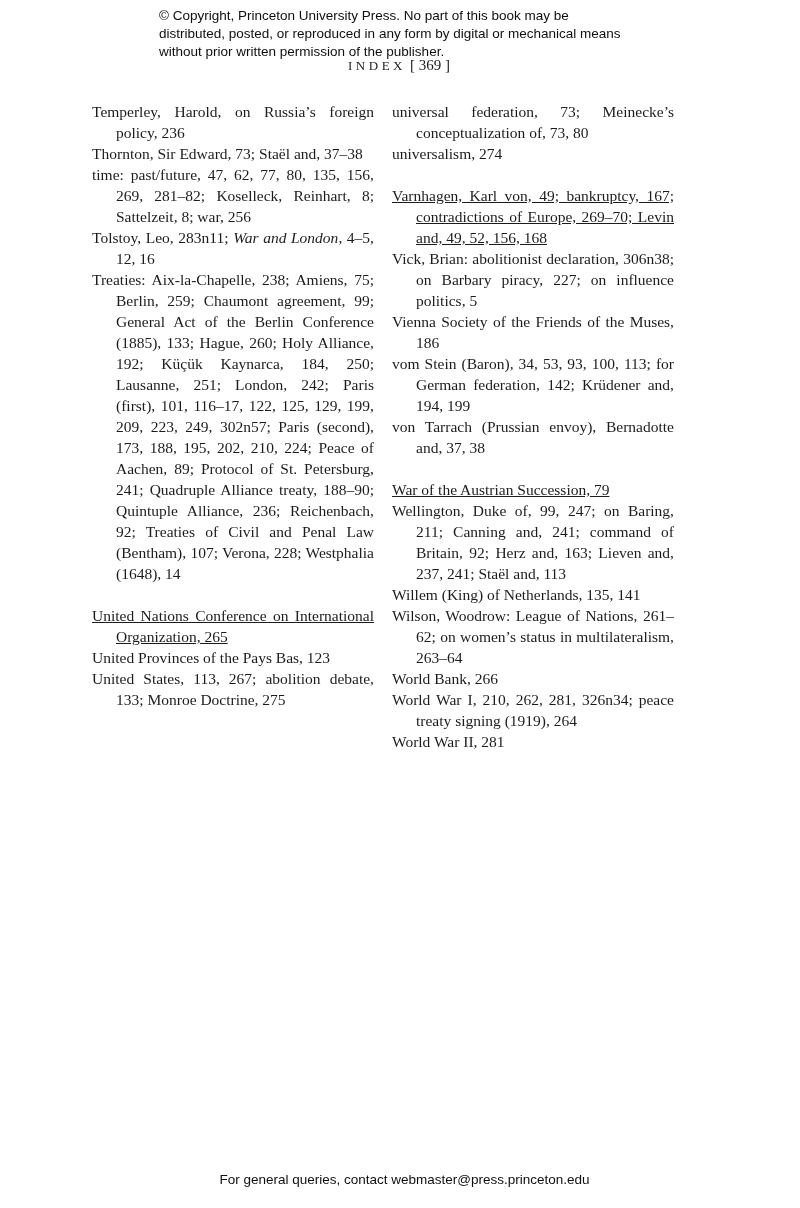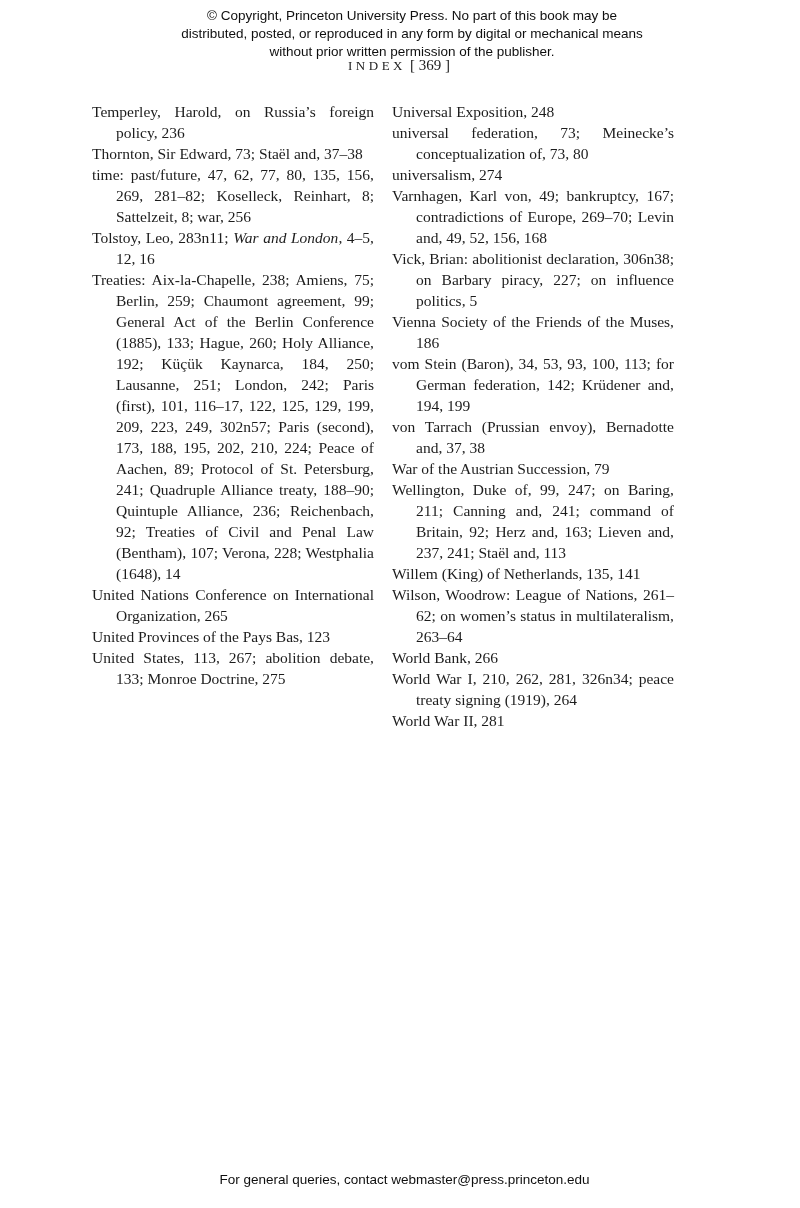--- a/index.html
+++ b/index.html
@@ -13,27 +13,27 @@
     overflow: hidden;
   }
   .page {
     position: absolute;
     inset: 0;
     background: #ffffff;
   }
   .copyright {
     position: absolute;
     top: 7px;
-    left: 175px;
+    left: 159px;
     width: 474px;
     font-family: "Liberation Sans", sans-serif;
     font-size: 13.5px;
     line-height: 1.33;
     color: #0f0f0f;
-    text-align: center;
+    text-align: left;
   }
   .page-header {
     position: absolute;
     top: 56px;
     left: 104px;
     width: 590px;
     text-align: center;
     white-space: nowrap;
   }
   .index-title {
@@ -60,20 +60,22 @@
   }
   .entry {
     font-size: 15.5px;
     line-height: 21px;
     text-align: justify;
     padding-left: 24px;
     text-indent: -24px;
     color: #1c1c1c;
   }
   .entry.gap-before {
+    margin-top: 21px;
+    text-decoration: underline;
   }
   .entry i {
     font-style: italic;
   }
   .footer {
     position: absolute;
     top: 1172px;
     left: 0;
     width: 800px;
     text-align: center;
@@ -99,21 +101,20 @@
         <div class="entry"><span>Temperley, Harold, on Russia’s foreign policy, 236</span></div>
         <div class="entry"><span>Thornton, Sir Edward, 73; Staël and, 37–38</span></div>
         <div class="entry"><span>time: past/future, 47, 62, 77, 80, 135, 156, 269, 281–82; Koselleck, Reinhart, 8; Sattelzeit, 8; war, 256</span></div>
         <div class="entry"><span>Tolstoy, Leo, 283n11; </span><i>War and London</i><span>, 4–5, 12, 16</span></div>
         <div class="entry"><span>Treaties: Aix-la-Chapelle, 238; Amiens, 75; Berlin, 259; Chaumont agreement, 99; General Act of the Berlin Conference (1885), 133; Hague, 260; Holy Alliance, 192; Küçük Kaynarca, 184, 250; Lausanne, 251; London, 242; Paris (first), 101, 116–17, 122, 125, 129, 199, 209, 223, 249, 302n57; Paris (second), 173, 188, 195, 202, 210, 224; Peace of Aachen, 89; Protocol of St. Petersburg, 241; Quadruple Alliance treaty, 188–90; Quintuple Alliance, 236; Reichenbach, 92; Treaties of Civil and Penal Law (Bentham), 107; Verona, 228; Westphalia (1648), 14</span></div>
         <div class="entry gap-before"><span>United Nations Conference on International Organization, 265</span></div>
         <div class="entry"><span>United Provinces of the Pays Bas, 123</span></div>
         <div class="entry"><span>United States, 113, 267; abolition debate, 133; Monroe Doctrine, 275</span></div>
       </div>
     <div class="column">
-        <div class="entry"><span>Universal Exposition, 248</span></div>
         <div class="entry"><span>universal federation, 73; Meinecke’s conceptualization of, 73, 80</span></div>
         <div class="entry"><span>universalism, 274</span></div>
         <div class="entry gap-before"><span>Varnhagen, Karl von, 49; bankruptcy, 167; contradictions of Europe, 269–70; Levin and, 49, 52, 156, 168</span></div>
         <div class="entry"><span>Vick, Brian: abolitionist declaration, 306n38; on Barbary piracy, 227; on influence politics, 5</span></div>
         <div class="entry"><span>Vienna Society of the Friends of the Muses, 186</span></div>
         <div class="entry"><span>vom Stein (Baron), 34, 53, 93, 100, 113; for German federation, 142; Krüdener and, 194, 199</span></div>
         <div class="entry"><span>von Tarrach (Prussian envoy), Bernadotte and, 37, 38</span></div>
         <div class="entry gap-before"><span>War of the Austrian Succession, 79</span></div>
         <div class="entry"><span>Wellington, Duke of, 99, 247; on Baring, 211; Canning and, 241; command of Britain, 92; Herz and, 163; Lieven and, 237, 241; Staël and, 113</span></div>
         <div class="entry"><span>Willem (King) of Netherlands, 135, 141</span></div>

